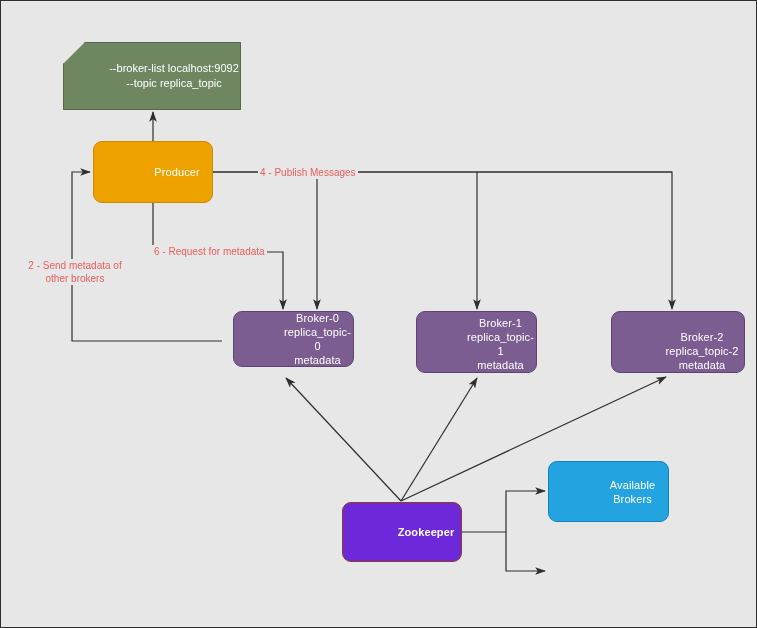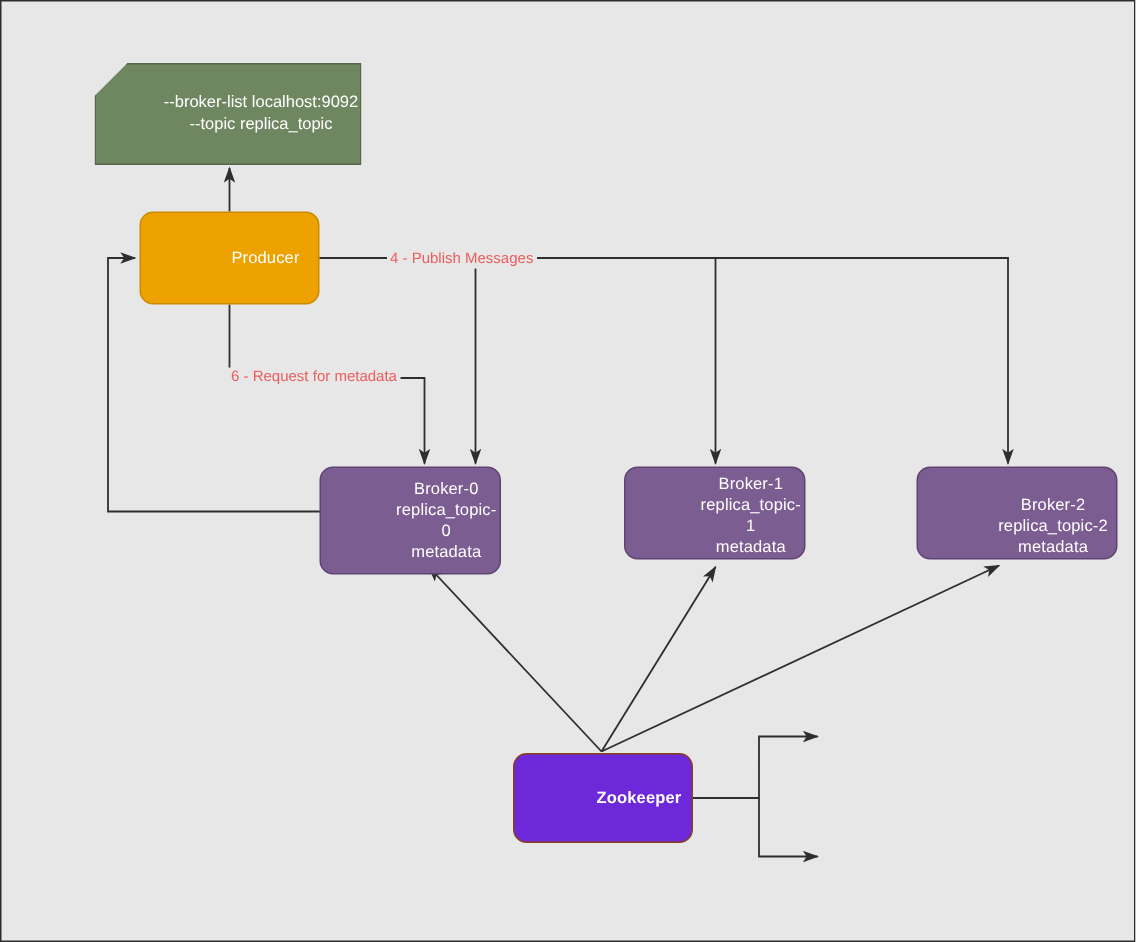--- a/index.html
+++ b/index.html
@@ -111,21 +111,21 @@
 
   <div class="note" style="left:62px; top:41px; width:178px; height:68px;">
     <span>--broker-list localhost:9092
 --topic replica_topic</span>
   </div>
 
   <div class="node n-producer" style="left:92px; top:140px; width:120px; height:62px;">
     <span>Producer</span>
   </div>
 
-  <div class="node n-broker" style="left:212px; top:310px; width:121px; height:72px;">
+  <div class="node n-broker" style="left:232px; top:310px; width:121px; height:56px;">
     <span>Broker-0
 replica_topic-0
 metadata</span>
   </div>
 
   <div class="node n-broker" style="left:415px; top:310px; width:121px; height:62px;align-items:flex-end;">
     <span>Broker-1
 replica_topic-1
 metadata</span>
   </div>
@@ -133,20 +133,25 @@
   <div class="node n-broker" style="left:610px; top:310px; width:134px; height:62px;align-items:flex-end;">
     <span>Broker-2
 replica_topic-2
 metadata</span>
   </div>
 
   <div class="node n-zookeeper" style="left:341px; top:501px; width:120px; height:60px;">
     <span>Zookeeper</span>
   </div>
 
+  <div class="node n-blue" style="left:547px; top:460px; width:121px; height:61px;">
+    <span>Available Brokers</span>
+  </div>
 
 
   <div class="edge-label" style="left:151px; top:244px;">6 - Request for metadata</div>
 
+  <div class="edge-label" style="left:18px; top:258px; width:108px;">2 - Send metadata of
+other brokers</div>
 
   <div class="edge-label" style="left:257px; top:165px;">4 - Publish Messages</div>
 
 </div>
 
 </body></html>

